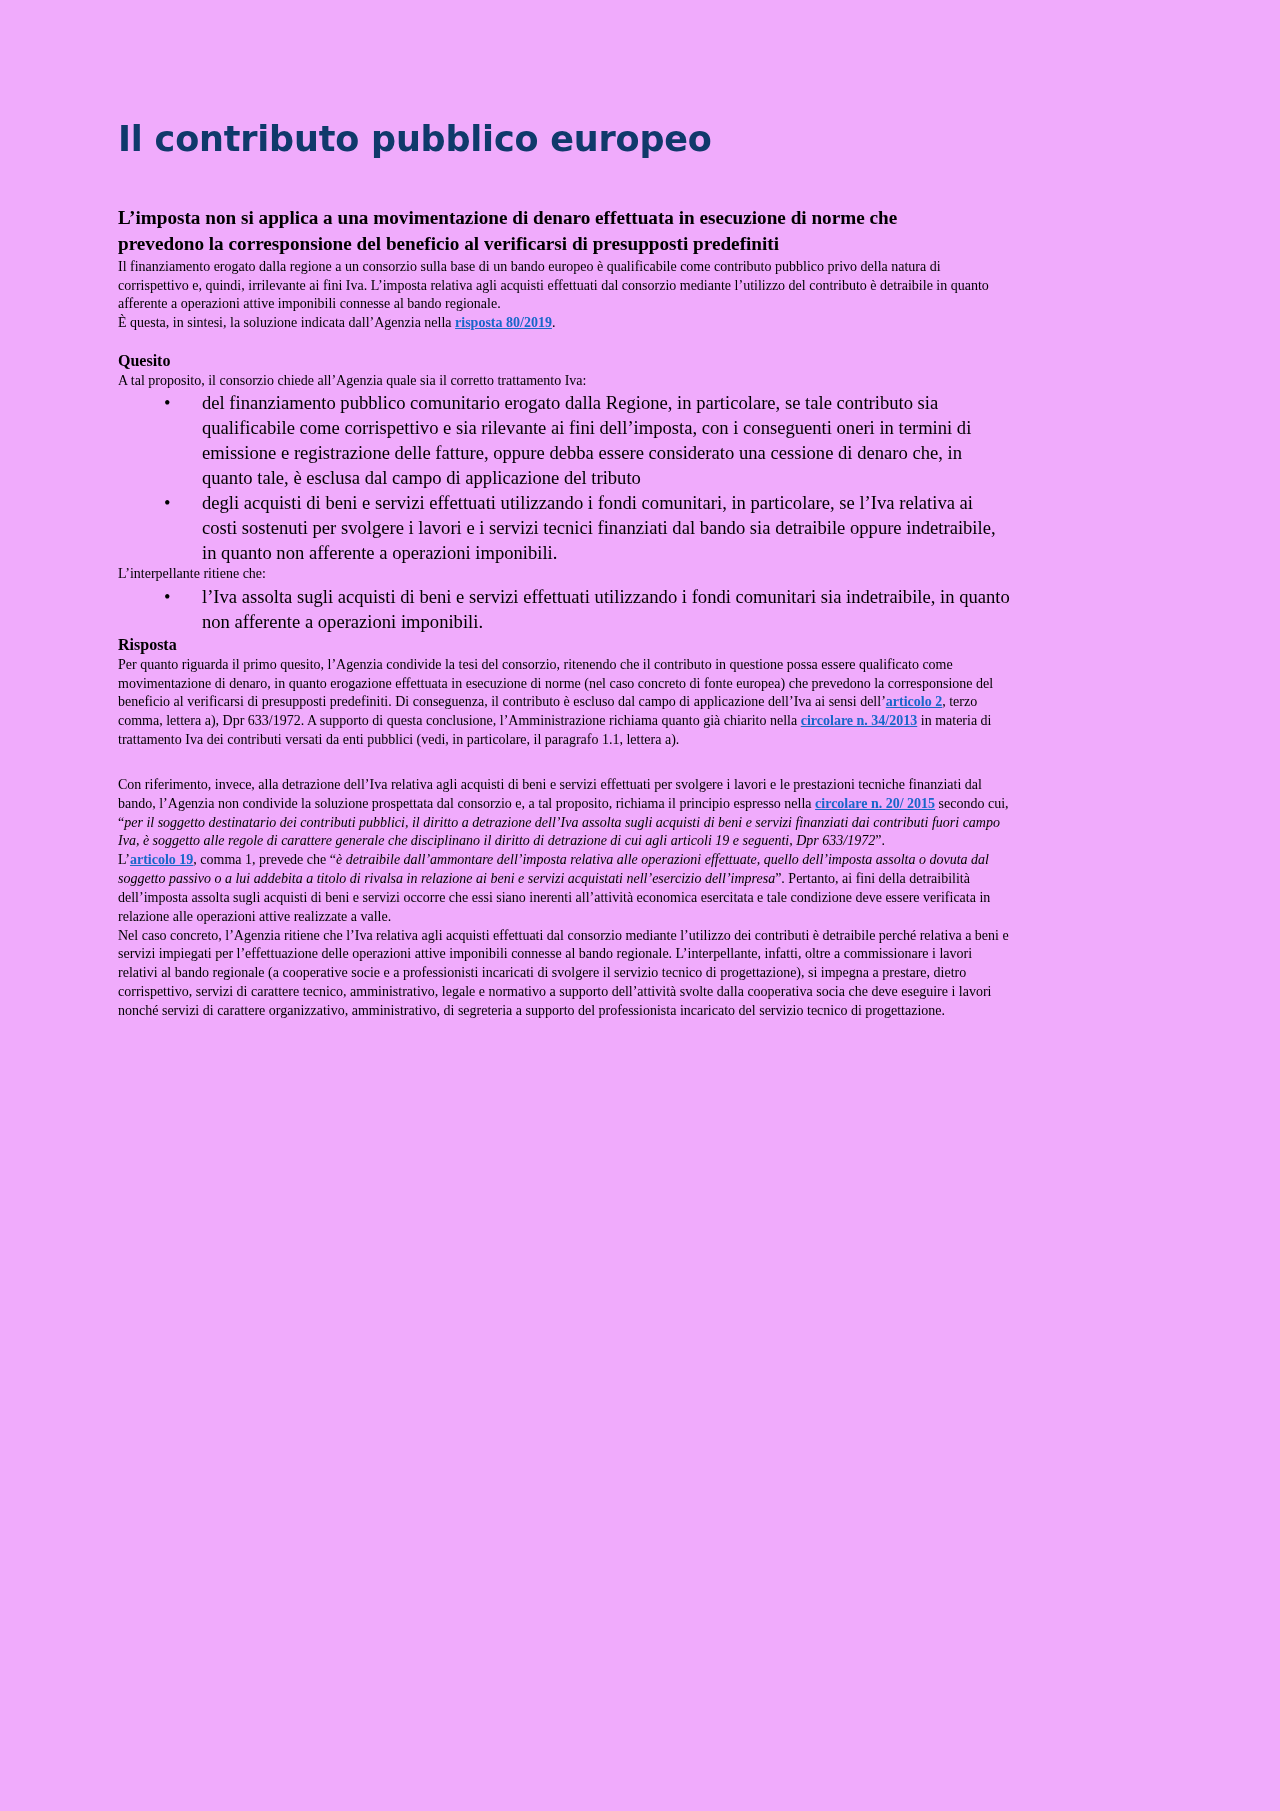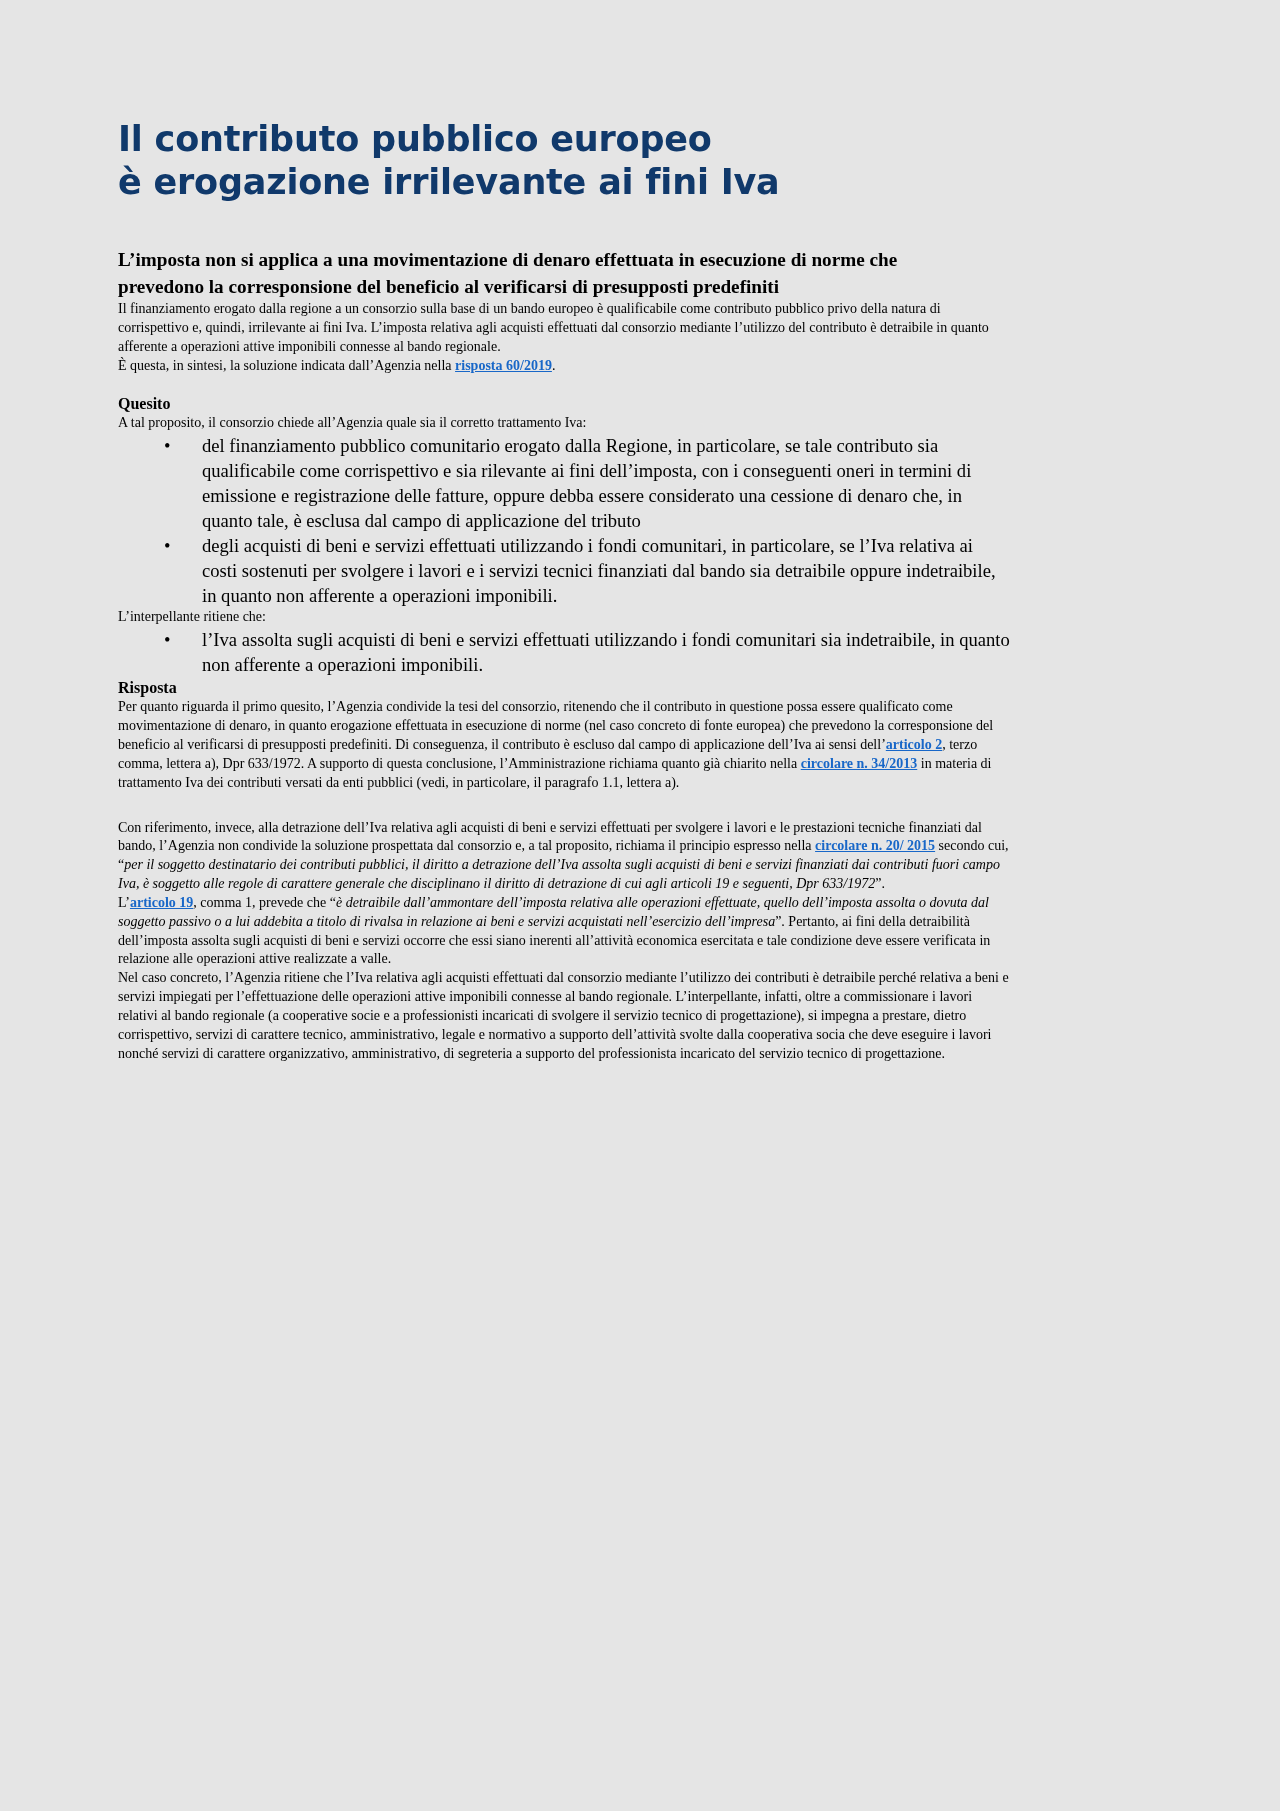--- a/index.html
+++ b/index.html
@@ -12,21 +12,21 @@
     min-height: 1811px;
     font-family: "Liberation Serif", "DejaVu Serif", serif;
     color: #000000;
     -webkit-font-smoothing: antialiased;
   }
   .page {
     width: 1280px;
     min-height: 1811px;
     box-sizing: border-box;
     padding: 118px 102px 40px 118px;
-    background: #e5e5e5;
+    background: #f0abfc;
   }
   .doc-title {
     font-family: "DejaVu Sans", "Liberation Sans", sans-serif;
     color: #10396b;
     font-weight: bold;
     font-size: 35px;
     line-height: 1.22;
     letter-spacing: -0.2px;
     margin: 0 0 44px 0;
   }
@@ -89,31 +89,30 @@
   }
   .it { font-style: italic; margin-top: 39px; }
 </style>
 </head>
 <body>
 
 <div class="page">
 
   <h1 class="doc-title">
     <span class="tline">Il contributo pubblico europeo</span>
-    <span class="tline">è erogazione irrilevante ai fini Iva</span>
   </h1>
 
   <div class="body-col">
 
     <p class="lede">L’imposta non si applica a una movimentazione di denaro effettuata in esecuzione di norme che</p>
     <p class="lede">prevedono la corresponsione del beneficio al verificarsi di presupposti predefiniti</p>
 
     <p>Il finanziamento erogato dalla regione a un consorzio sulla base di un bando europeo è qualificabile come contributo pubblico privo della natura di corrispettivo e, quindi, irrilevante ai fini Iva. L’imposta relativa agli acquisti effettuati dal consorzio mediante l’utilizzo del contributo è detraibile in quanto afferente a operazioni attive imponibili connesse al bando regionale.</p>
 
-    <p><span>È questa, in sintesi, la soluzione indicata dall’Agenzia nella </span><a class="doclink" href="#">risposta 60/2019</a><span>.</span></p>
+    <p><span>È questa, in sintesi, la soluzione indicata dall’Agenzia nella </span><a class="doclink" href="#">risposta 80/2019</a><span>.</span></p>
 
     <div class="spacer-sm"></div>
 
     <p class="section-head">Quesito</p>
     <p>A tal proposito, il consorzio chiede all’Agenzia quale sia il corretto trattamento Iva:</p>
 
     <ul class="bullets">
       <li>del finanziamento pubblico comunitario erogato dalla Regione, in particolare, se tale contributo sia qualificabile come corrispettivo e sia rilevante ai fini dell’imposta, con i conseguenti oneri in termini di emissione e registrazione delle fatture, oppure debba essere considerato una cessione di denaro che, in quanto tale, è esclusa dal campo di applicazione del tributo</li>
       <li>degli acquisti di beni e servizi effettuati utilizzando i fondi comunitari, in particolare, se l’Iva relativa ai costi sostenuti per svolgere i lavori e i servizi tecnici finanziati dal bando sia detraibile oppure indetraibile, in quanto non afferente a operazioni imponibili.</li>
     </ul>

